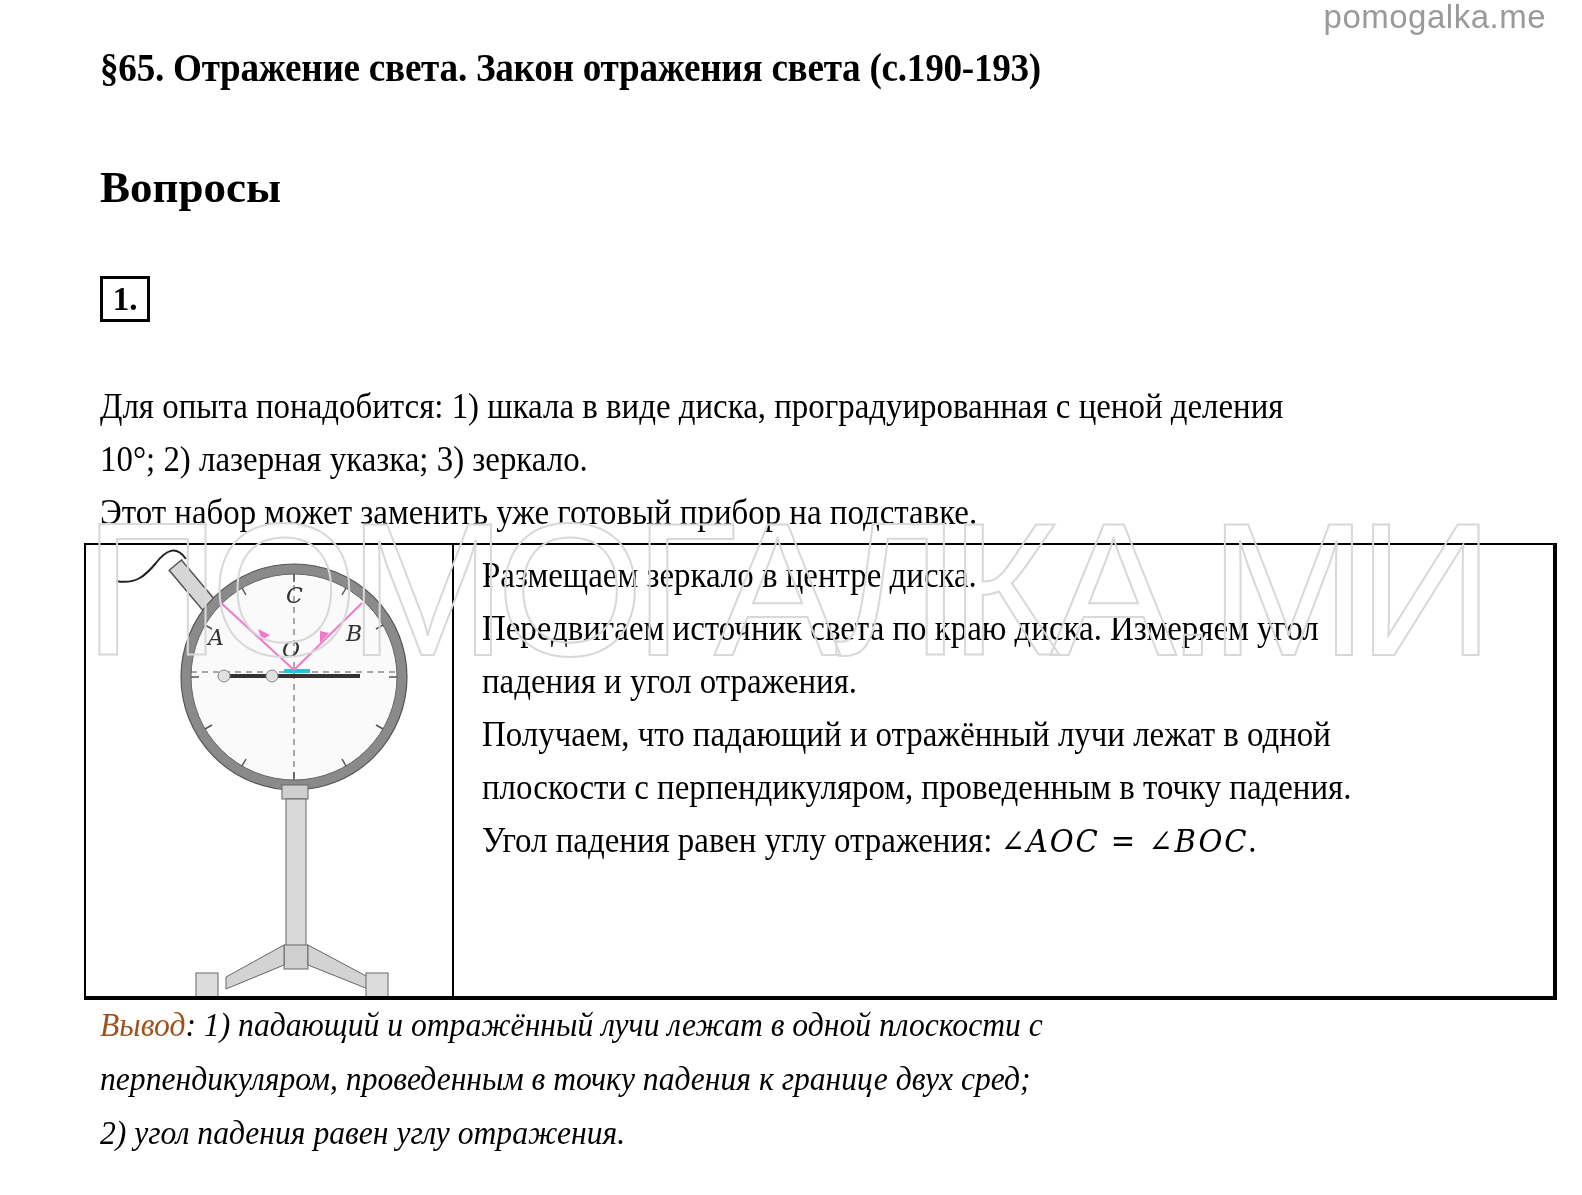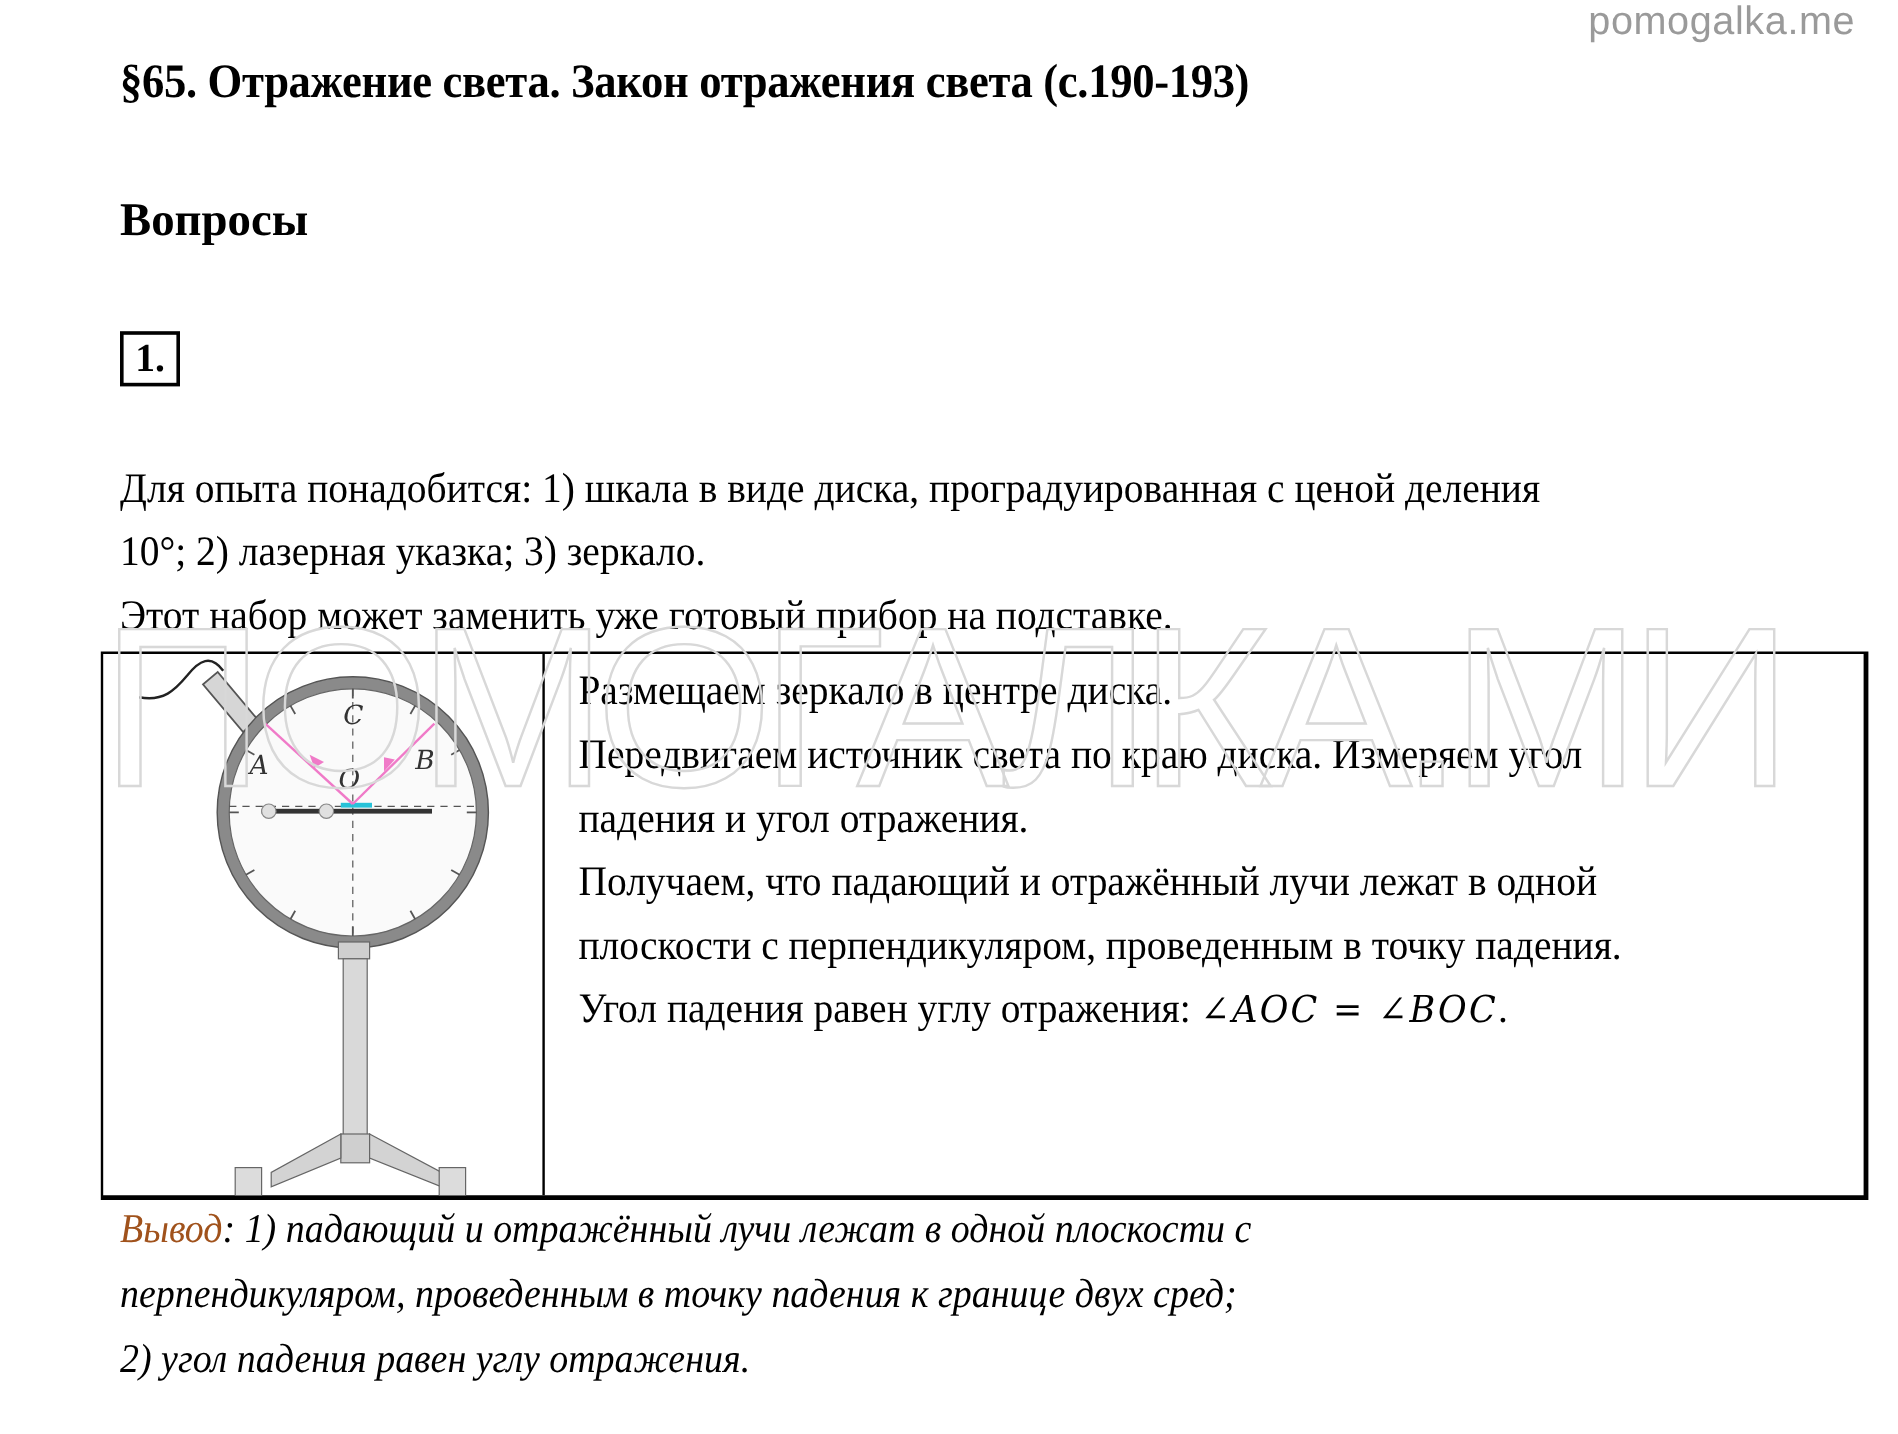--- a/index.html
+++ b/index.html
@@ -12,21 +12,21 @@
     font-family: "Liberation Sans", sans-serif; font-size: 33px; color: #9a9a9a;
     letter-spacing: 0.5px;
   }
   .title {
     position: absolute; left: 100px; top: 44px;
     font-size: 40px; font-weight: bold; letter-spacing: -0.3px;
     transform: scaleX(0.93); transform-origin: left center; white-space: nowrap;
   }
   .section {
     position: absolute; left: 100px; top: 161px;
-    font-size: 39px; font-weight: bold;
+    font-size: 45px; font-weight: bold;
   }
   .qnum {
     position: absolute; left: 100px; top: 276px;
     width: 44px; height: 40px; border: 3px solid #000;
     font-size: 33px; font-weight: bold; line-height: 40px; text-align: center;
     box-sizing: content-box;
   }
   .para {
     position: absolute; left: 100px; width: 1420px;
     font-size: 35px; line-height: 53px; white-space: nowrap;

